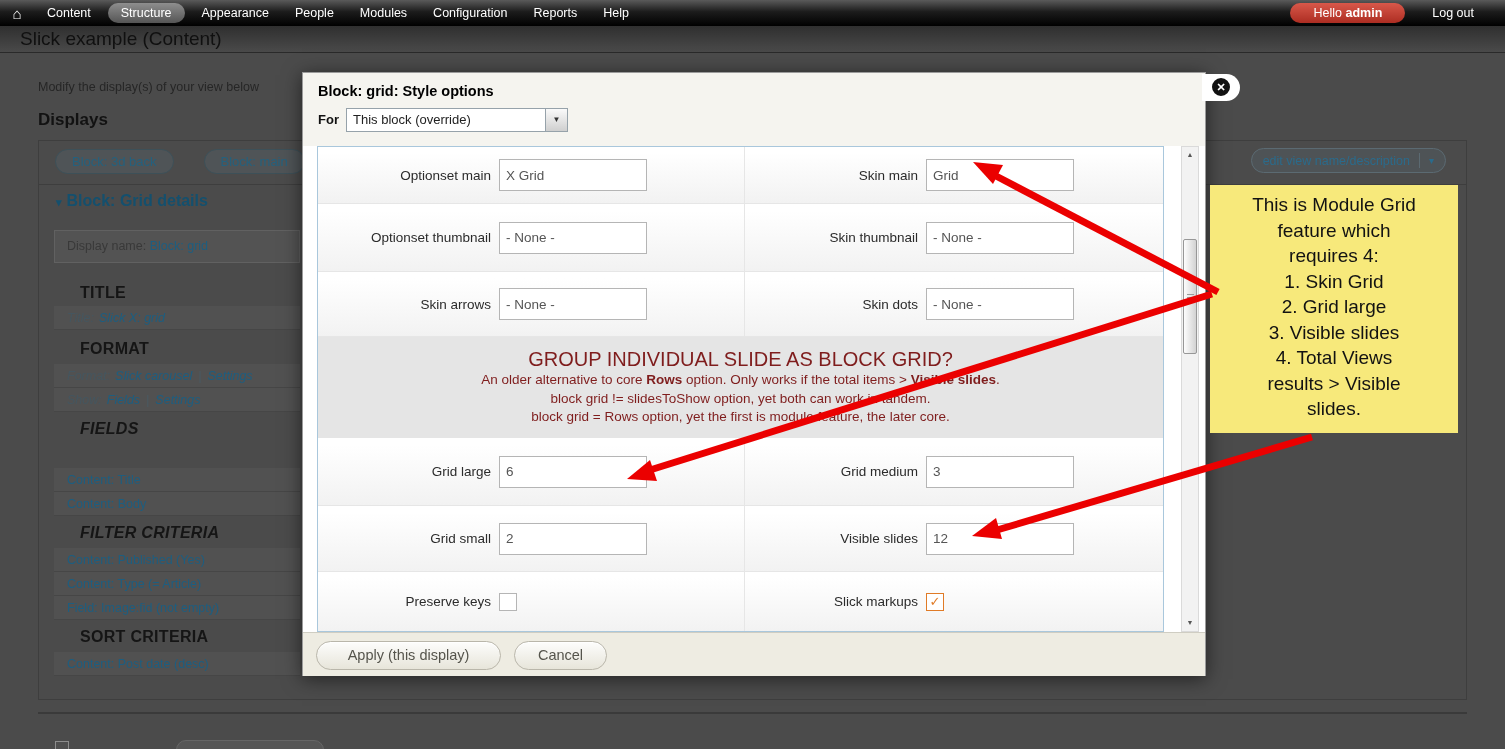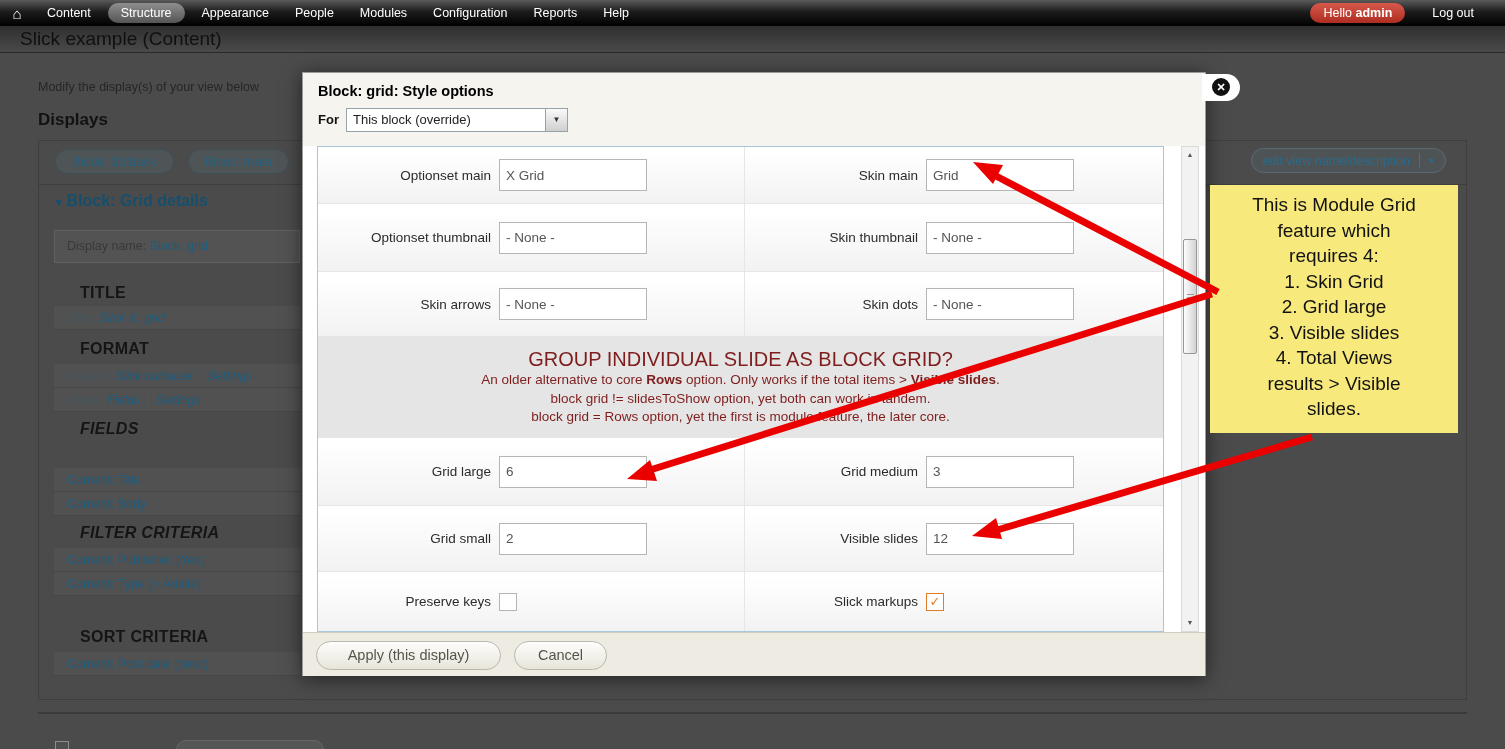--- a/index.html
+++ b/index.html
@@ -17,40 +17,40 @@
   }
   #toolbar .home { width:34px; text-align:center; font-size:15px; cursor:pointer; }
   #toolbar .titem { padding:0 13px; line-height:26px; cursor:pointer; white-space:nowrap; }
   #toolbar .titem.active {
     background:linear-gradient(180deg,#8e8e8e,#555);
     border-radius:10px; padding:3px 13px; line-height:normal; margin:0 4px;
   }
   #toolbar .right { margin-left:auto; display:flex; align-items:center; gap:14px; padding-right:18px; }
   #toolbar .hello {
     background:linear-gradient(180deg,#d8584a,#ad2d22);
-    border-radius:11px; padding:3px 13px; white-space:nowrap;
+    border-radius:11px; padding:3px 23px; white-space:nowrap;
   }
   #toolbar .hello b { font-weight:bold; }
 
   
   #titlestrip {
     position:absolute; left:0; top:26px; width:1505px; height:27px;
     background:linear-gradient(180deg,#2f2f2f,#4a4a4a);
     border-bottom:1px solid #2a2a2a;
   }
   #titlestrip .pt { position:absolute; left:20px; top:2px; font-size:19px; color:#101010; }
 
   
   .intro { position:absolute; left:38px; top:80px; font-size:12.5px; color:#262626; }
   .displays-h { position:absolute; left:38px; top:110px; font-size:17px; font-weight:bold; color:#121212; }
   #mainbox {
     position:absolute; left:38px; top:140px; width:1429px; height:560px;
     border:1px solid #3e3e3e;
   }
-  #tabsrow { position:absolute; left:16px; top:8px; display:flex; gap:14px; }
+  #tabsrow { position:absolute; left:16px; top:8px; display:flex; gap:30px; }
   .dtab {
     border:1px solid #3d5058; background:#4f5457; border-radius:13px;
     padding:4px 16px; font-size:13px; color:#24617e; white-space:nowrap; cursor:pointer;
   }
   #tabsrow-border { position:absolute; left:0; top:43px; width:100%; height:1px; background:#3e3e3e; }
   #editview {
     position:absolute; right:20px; top:7px; height:25px;
     display:flex; align-items:center; gap:9px; padding:0 11px;
     border:1px solid #5b6a72; border-radius:13px; background:#4e5356;
     font-size:12.5px; color:#2a6b8c; cursor:pointer;
@@ -259,20 +259,23 @@
       <span>Content: Title</span>
     </div>
 
   <div class="sideheading it" style="top:524px">FILTER CRITERIA</div>
   <div class="srow" style="top:548px">
       <span>Content: Published (Yes)</span>
     </div>
   <div class="srow" style="top:572px">
       <span>Content: Type (= Article)</span>
     </div>
+  <div class="srow" style="top:596px">
+      <span>Field: Image:fid (not empty)</span>
+    </div>
 
   <div class="sideheading" style="top:628px">SORT CRITERIA</div>
   <div class="srow" style="top:652px">
       <span>Content: Post date (desc)</span>
     </div>
 
   <div id="bottom-divider"></div>
   <div id="bottom-check"></div>
   <div id="bottom-pill"></div>
 

